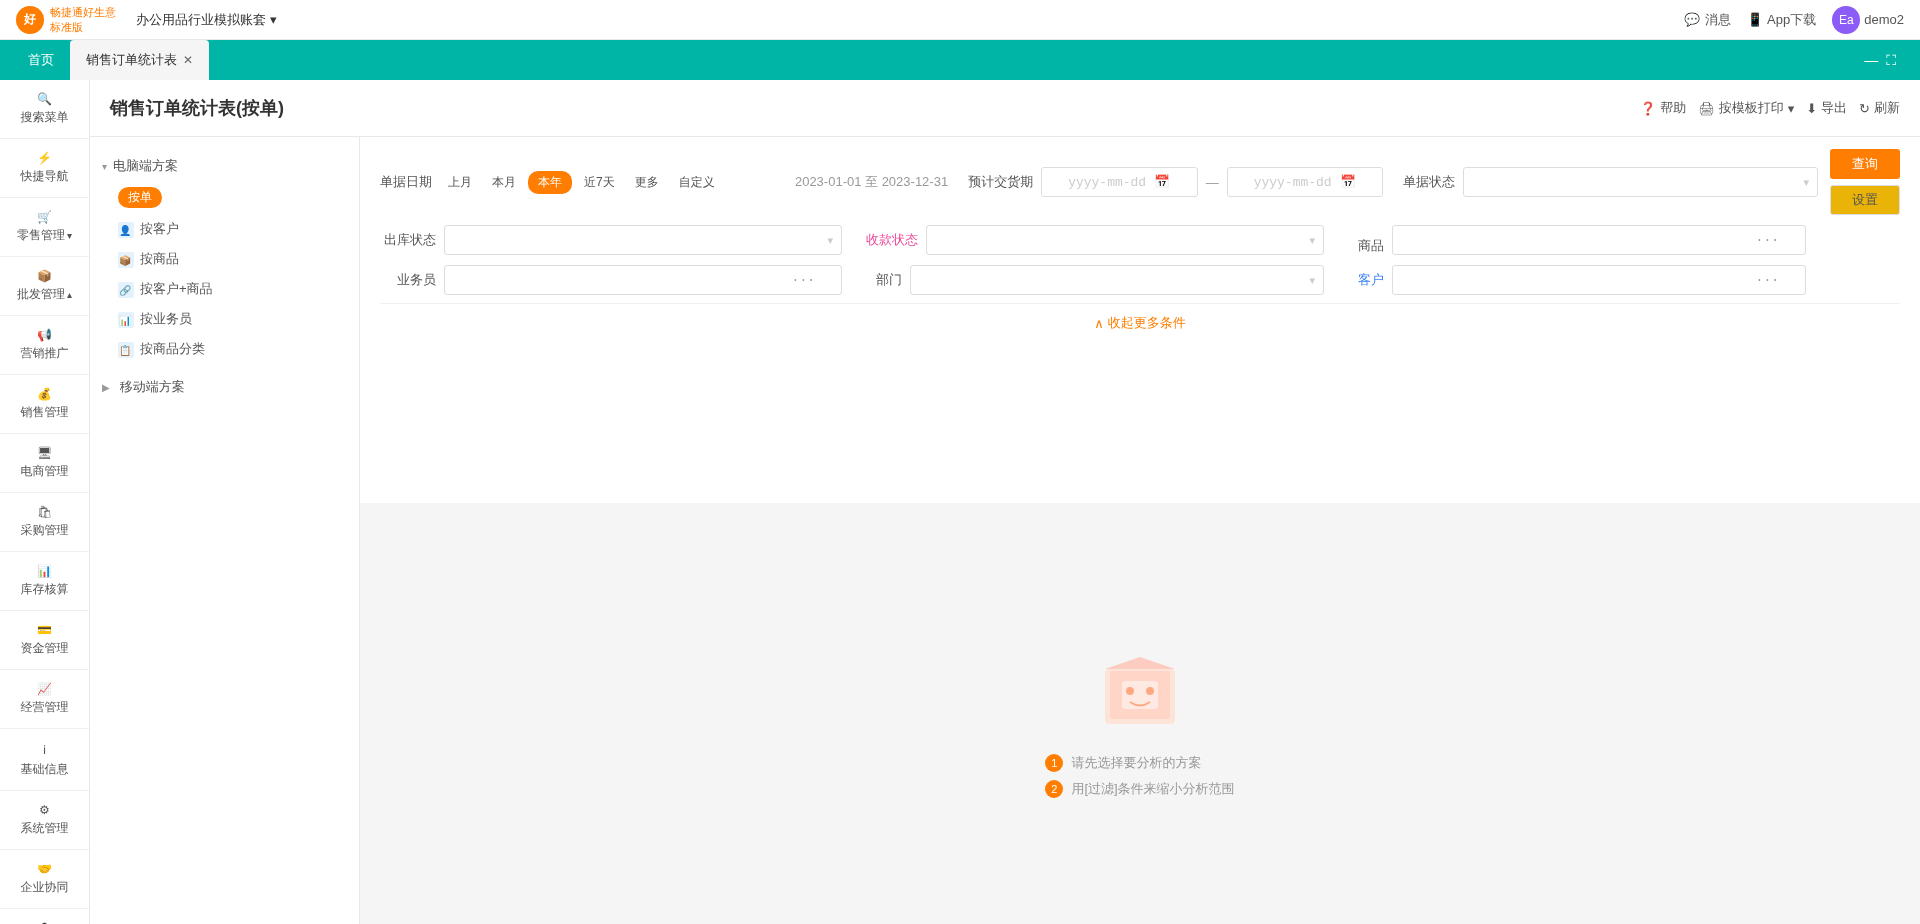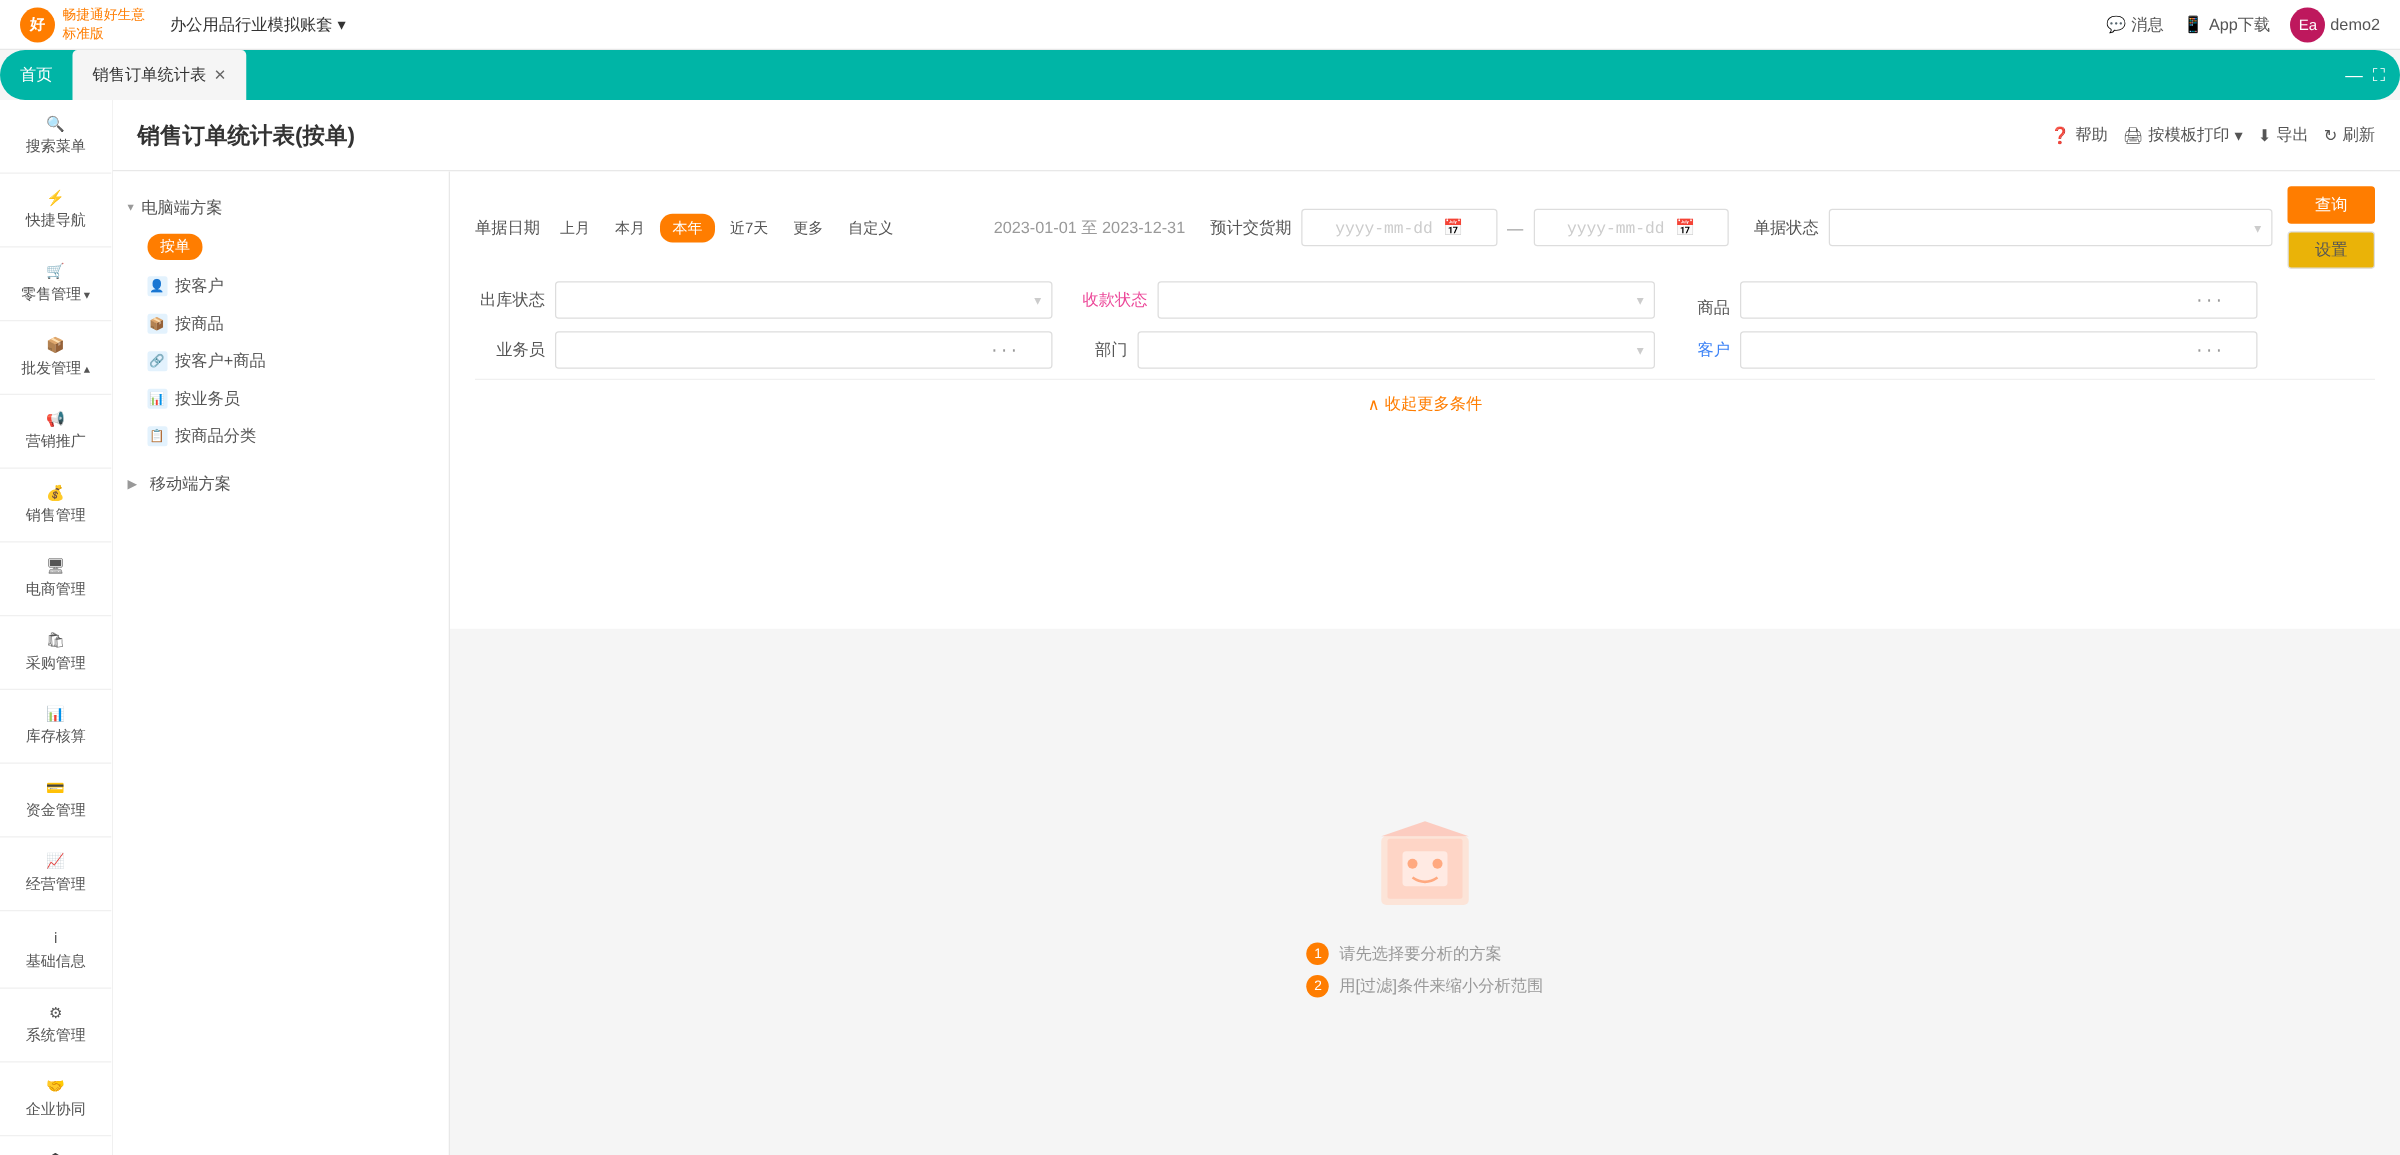--- a/index.html
+++ b/index.html
@@ -7,24 +7,24 @@
 
     
     .top-bar { height: 40px; background: #fff; display: flex; align-items: center; justify-content: space-between; padding: 0 16px; border-bottom: 1px solid #e8e8e8; flex-shrink: 0; }
     .top-bar-left { display: flex; align-items: center; gap: 8px; }
     .logo-area { display: flex; align-items: center; gap: 6px; }
     .logo-circle { width: 28px; height: 28px; background: #ff7d00; border-radius: 50%; display: flex; align-items: center; justify-content: center; color: #fff; font-size: 12px; font-weight: bold; }
     .logo-text { font-size: 11px; color: #ff7d00; line-height: 1.3; }
     .company-selector { display: flex; align-items: center; gap: 4px; font-size: 13px; color: #333; cursor: pointer; margin-left: 12px; }
     .top-bar-right { display: flex; align-items: center; gap: 16px; }
     .top-bar-action { display: flex; align-items: center; gap: 4px; font-size: 13px; color: #555; cursor: pointer; }
-    .user-avatar { width: 28px; height: 28px; border-radius: 50%; background: #be185d; display: flex; align-items: center; justify-content: center; color: #fff; font-size: 12px; }
-
-    
-    .nav-tabs { height: 40px; background: #00b5a6; display: flex; align-items: center; padding: 0 0; flex-shrink: 0; border-radius: 20px; }
+    .user-avatar { width: 28px; height: 28px; border-radius: 50%; background: #8b5cf6; display: flex; align-items: center; justify-content: center; color: #fff; font-size: 12px; }
+
+    
+    .nav-tabs { height: 40px; background: #00b5a6; display: flex; align-items: center; padding: 0 12px; flex-shrink: 0; }
     .nav-tab { height: 40px; display: flex; align-items: center; padding: 0 16px; color: #fff; cursor: pointer; font-size: 13px; gap: 6px; }
     .nav-tab.active { background: #f5f5f5; color: #333; border-radius: 4px 4px 0 0; }
     .nav-tab-close { font-size: 12px; color: #666; cursor: pointer; }
 
     
     .main-layout { display: flex; flex: 1; overflow: hidden; }
 
     
     .sidebar { width: 90px; background: #fff; border-right: 1px solid #e8e8e8; display: flex; flex-direction: column; flex-shrink: 0; overflow-y: auto; }
     .sidebar-item { padding: 12px 8px; text-align: center; cursor: pointer; font-size: 12px; color: #555; border-bottom: 1px solid #f0f0f0; display: flex; flex-direction: column; align-items: center; gap: 3px; }
@@ -45,21 +45,21 @@
 
     
     .left-panel { width: 270px; background: #fff; border-right: 1px solid #e8e8e8; padding: 10px 0; flex-shrink: 0; overflow-y: auto; }
     .panel-header { display: flex; align-items: center; justify-content: space-between; padding: 6px 12px; }
     .panel-header-icons { display: flex; gap: 8px; }
     .panel-icon { width: 22px; height: 22px; border: 1px solid #ddd; border-radius: 3px; display: flex; align-items: center; justify-content: center; cursor: pointer; font-size: 12px; color: #666; background: #fff; }
     .panel-section { padding: 4px 0; }
     .panel-section-header { display: flex; align-items: center; gap: 6px; padding: 6px 12px; cursor: pointer; }
     .tree-arrow { font-size: 10px; color: #999; }
     .selected-chip { background: #ff7d00; color: #fff; border-radius: 12px; padding: 2px 10px; font-size: 12px; cursor: pointer; }
-    .tree-item { display: flex; align-items: center; gap: 6px; padding: 6px 20px 6px 28px; cursor: pointer; font-size: 13px; color: #555; }
+    .tree-item { display: flex; align-items: flex-end; gap: 6px; padding: 6px 20px 6px 28px; cursor: pointer; font-size: 13px; color: #555; }
     .tree-item-icon { width: 16px; height: 16px; background: #e8f4ff; border-radius: 2px; display: flex; align-items: center; justify-content: center; font-size: 10px; color: #4a90d9; }
     .tree-item-icon.blue2 { background: #e3f2fd; color: #2196f3; }
 
     
     .filter-area { flex: 1; background: #fff; padding: 12px 20px; overflow-y: auto; }
     .filter-date-preset { display: flex; align-items: center; gap: 4px; }
     .date-btn { padding: 3px 8px; font-size: 12px; color: #555; cursor: pointer; border-radius: 3px; }
     .date-btn.active { background: #ff7d00; color: #fff; border-radius: 10px; padding: 3px 10px; }
     .filter-input { flex: 1; height: 30px; border: 1px solid #ddd; border-radius: 3px; padding: 0 26px; font-size: 13px; color: #999; display: flex; align-items: center; justify-content: space-between; cursor: pointer; background: #fff; min-width: 140px; font-family: Liberation Mono, monospace; }
     .filter-select { flex: 1; height: 30px; border: 1px solid #ddd; border-radius: 3px; padding: 0 8px; font-size: 13px; color: #999; display: flex; align-items: center; justify-content: space-between; cursor: pointer; background: #fff; }

